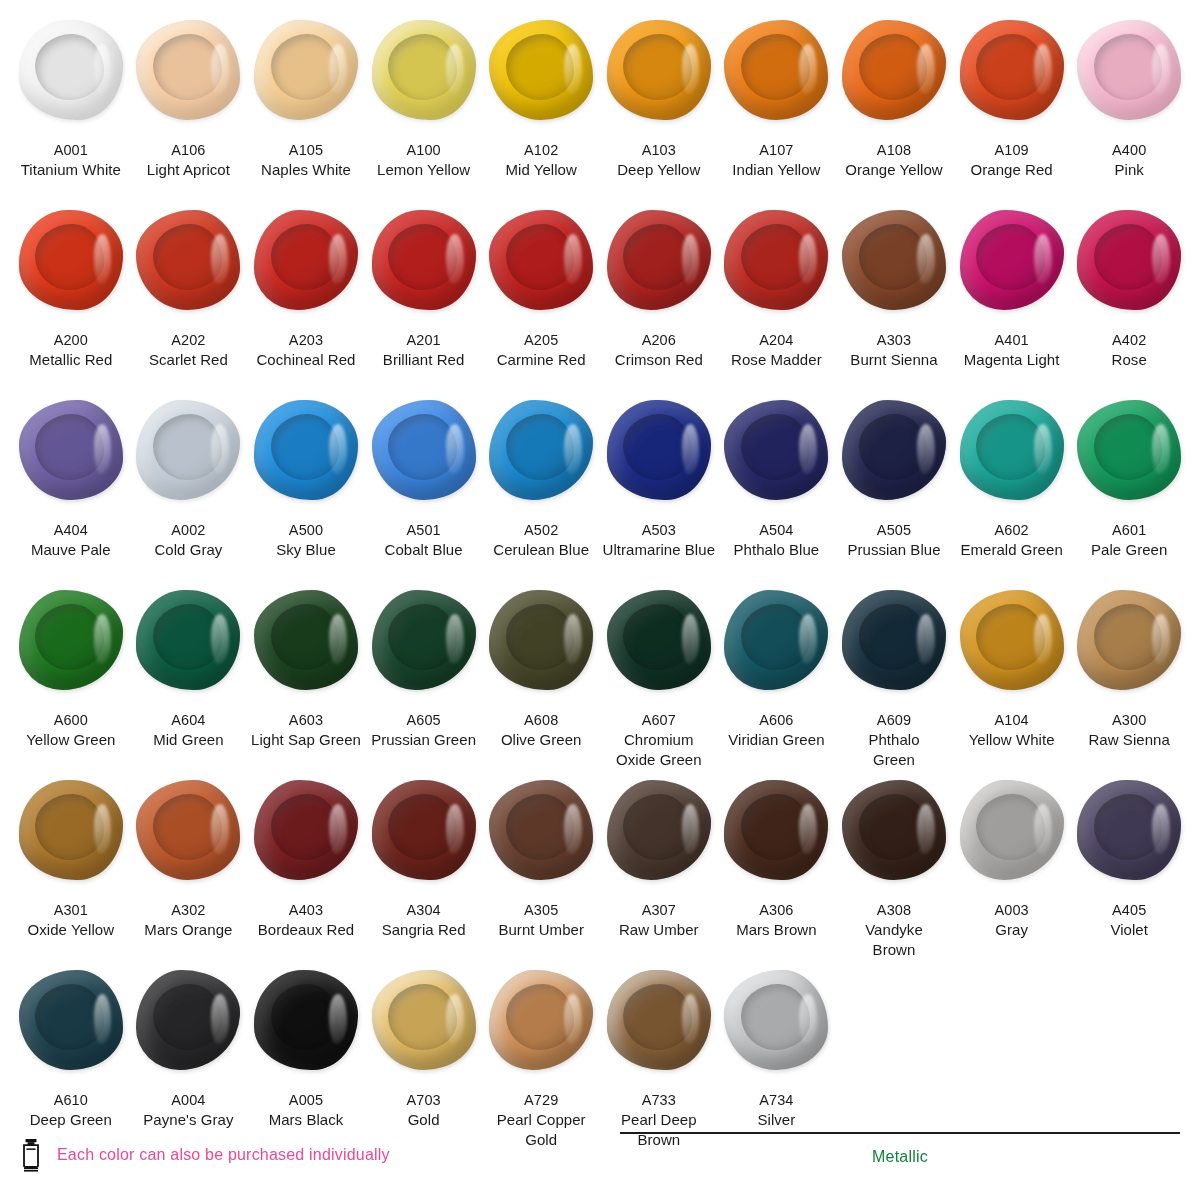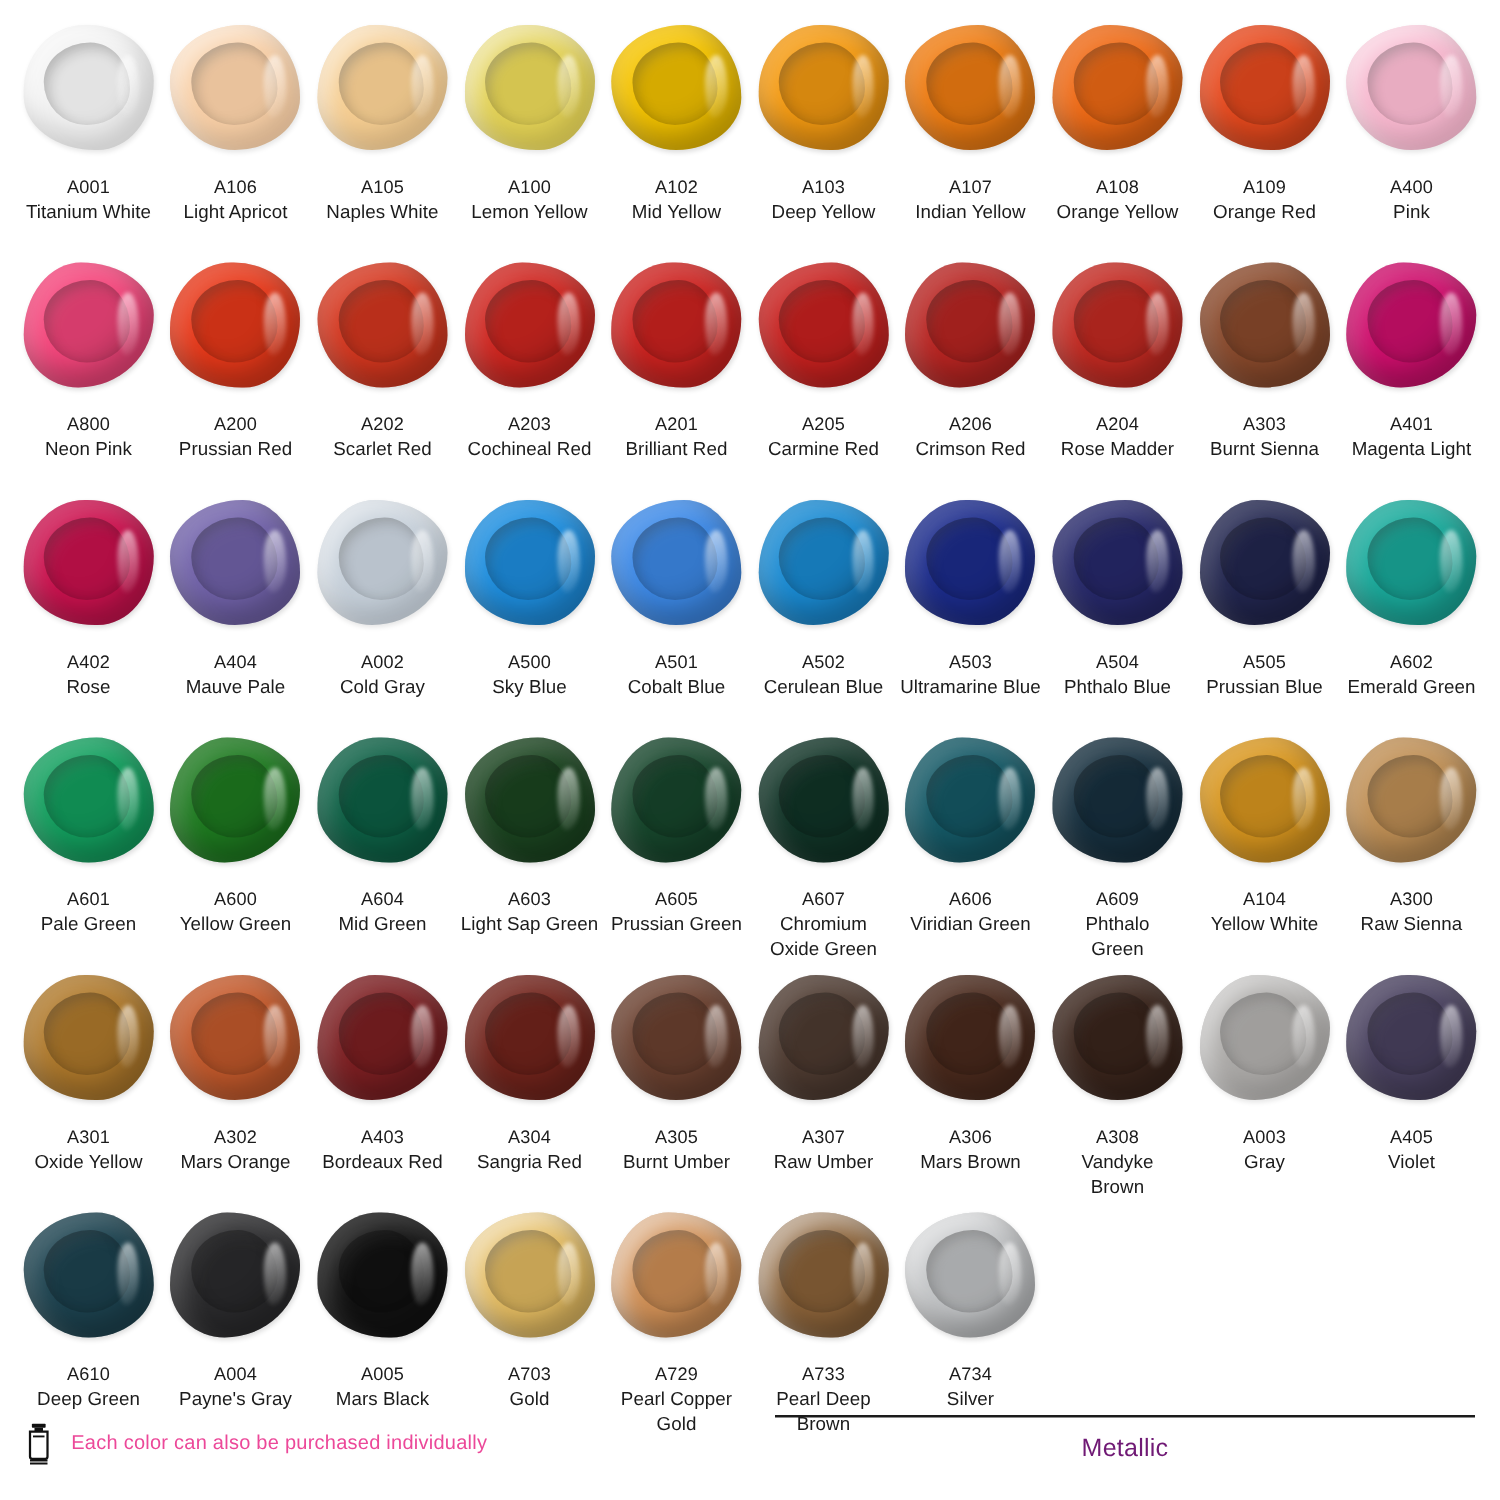--- a/index.html
+++ b/index.html
@@ -118,22 +118,22 @@
   #purchase-note .note-text {
     font-size: 16px; color: #ec4899; letter-spacing: .2px;
   }
   .tube-icon { width: 22px; height: 34px; position: relative; display:block; }
 
   #metallic-block { position: absolute; left: 620px; top: 12px; width: 560px; }
   #metallic-rule { width: 100%; height: 2px; background: #1b1b1b; }
   #metallic-label {
     margin-top: 14px;
     text-align: center;
-    font-size: 20px;
-    color: #701a75;
+    font-size: 16px;
+    color: #15803d;
     letter-spacing: .2px;
   }
 </style>
 </head>
 <body>
 
 <div id="page">
 
   <div id="grid">
       <div class="cell">
@@ -201,31 +201,24 @@
       </div>
       <div class="cell">
         <div class="blob-wrap">
           <div class="blob alt light" style="background: rgb(247, 183, 206);"></div>
         </div>
         <div class="code">A400</div>
         <div class="cname">Pink</div>
       </div>
       <div class="cell">
         <div class="blob-wrap">
-          <div class="blob alt2" style="background: rgb(245, 70, 124);"></div>
-        </div>
-        <div class="code">A800</div>
-        <div class="cname">Neon Pink</div>
-      </div>
-      <div class="cell">
-        <div class="blob-wrap">
           <div class="blob " style="background: rgb(232, 57, 26);"></div>
         </div>
         <div class="code">A200</div>
-        <div class="cname">Prussian Red</div>
+        <div class="cname">Metallic Red</div>
       </div>
       <div class="cell">
         <div class="blob-wrap">
           <div class="blob alt" style="background: rgb(213, 55, 31);"></div>
         </div>
         <div class="code">A202</div>
         <div class="cname">Scarlet Red</div>
       </div>
       <div class="cell">
         <div class="blob-wrap">
@@ -373,20 +366,27 @@
         </div>
         <div class="code">A603</div>
         <div class="cname">Light Sap Green</div>
       </div>
       <div class="cell">
         <div class="blob-wrap">
           <div class="blob alt2" style="background: rgb(23, 70, 44);"></div>
         </div>
         <div class="code">A605</div>
         <div class="cname">Prussian Green</div>
+      </div>
+      <div class="cell">
+        <div class="blob-wrap">
+          <div class="blob " style="background: rgb(75, 75, 44);"></div>
+        </div>
+        <div class="code">A608</div>
+        <div class="cname">Olive Green</div>
       </div>
       <div class="cell">
         <div class="blob-wrap">
           <div class="blob alt" style="background: rgb(17, 52, 39);"></div>
         </div>
         <div class="code">A607</div>
         <div class="cname">Chromium
 Oxide Green</div>
       </div>
       <div class="cell">

